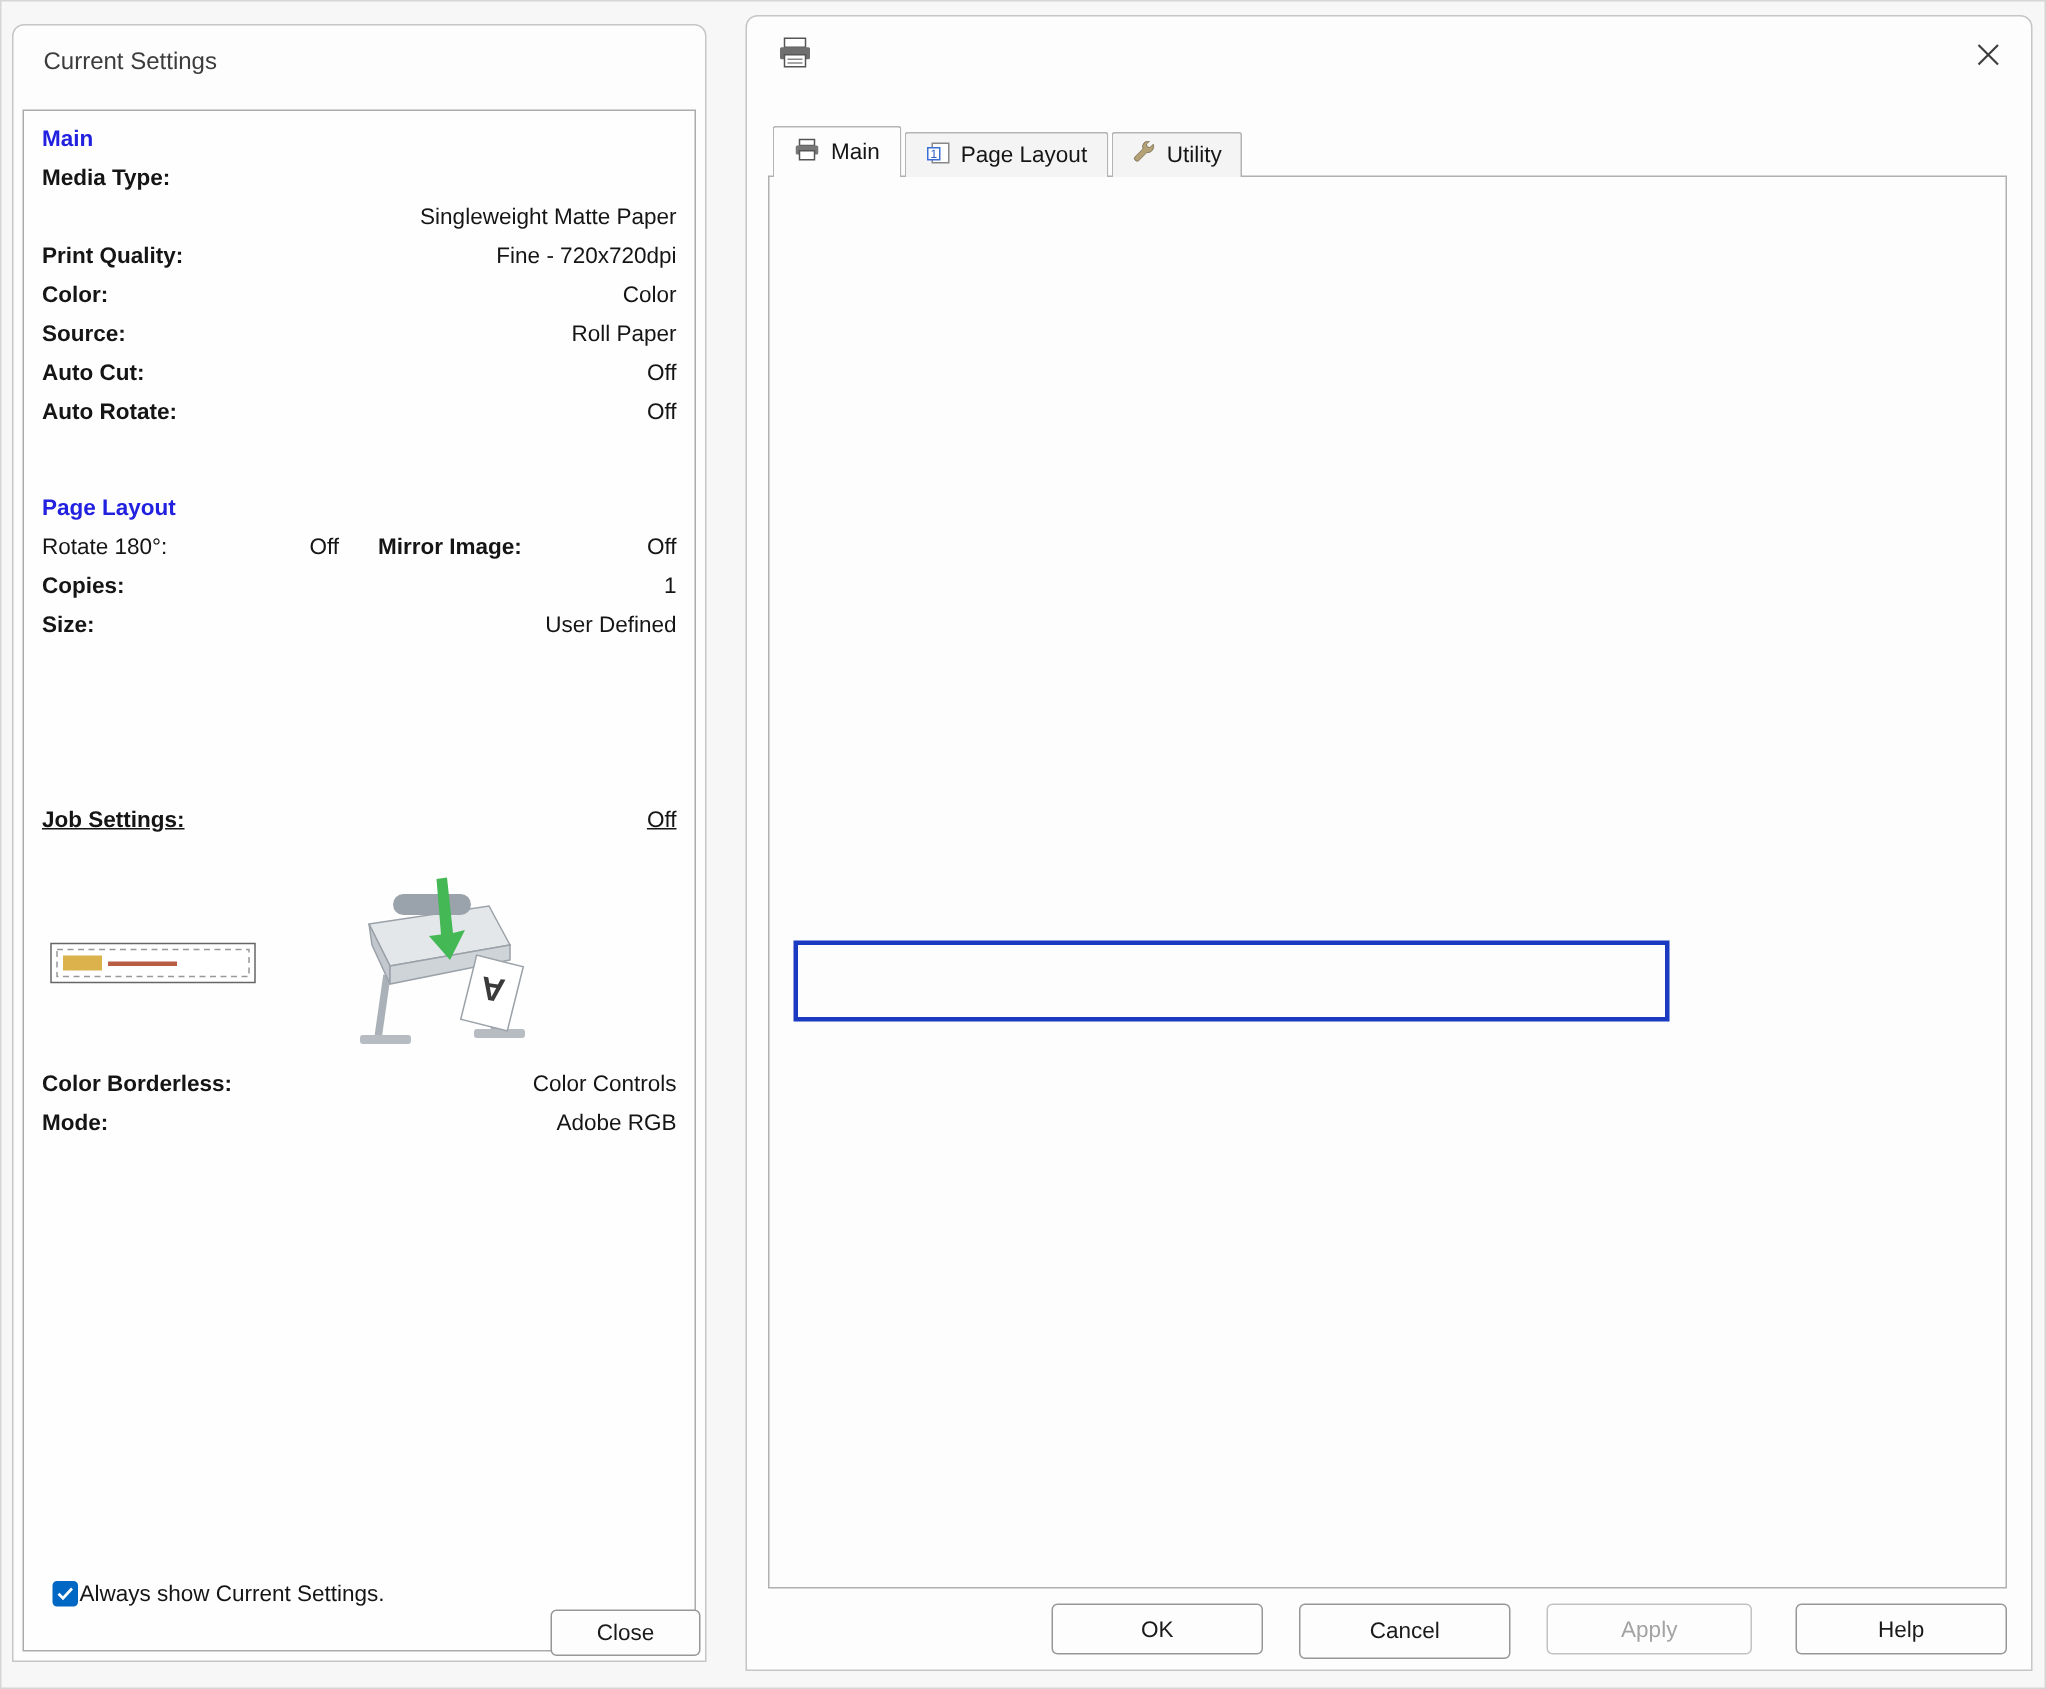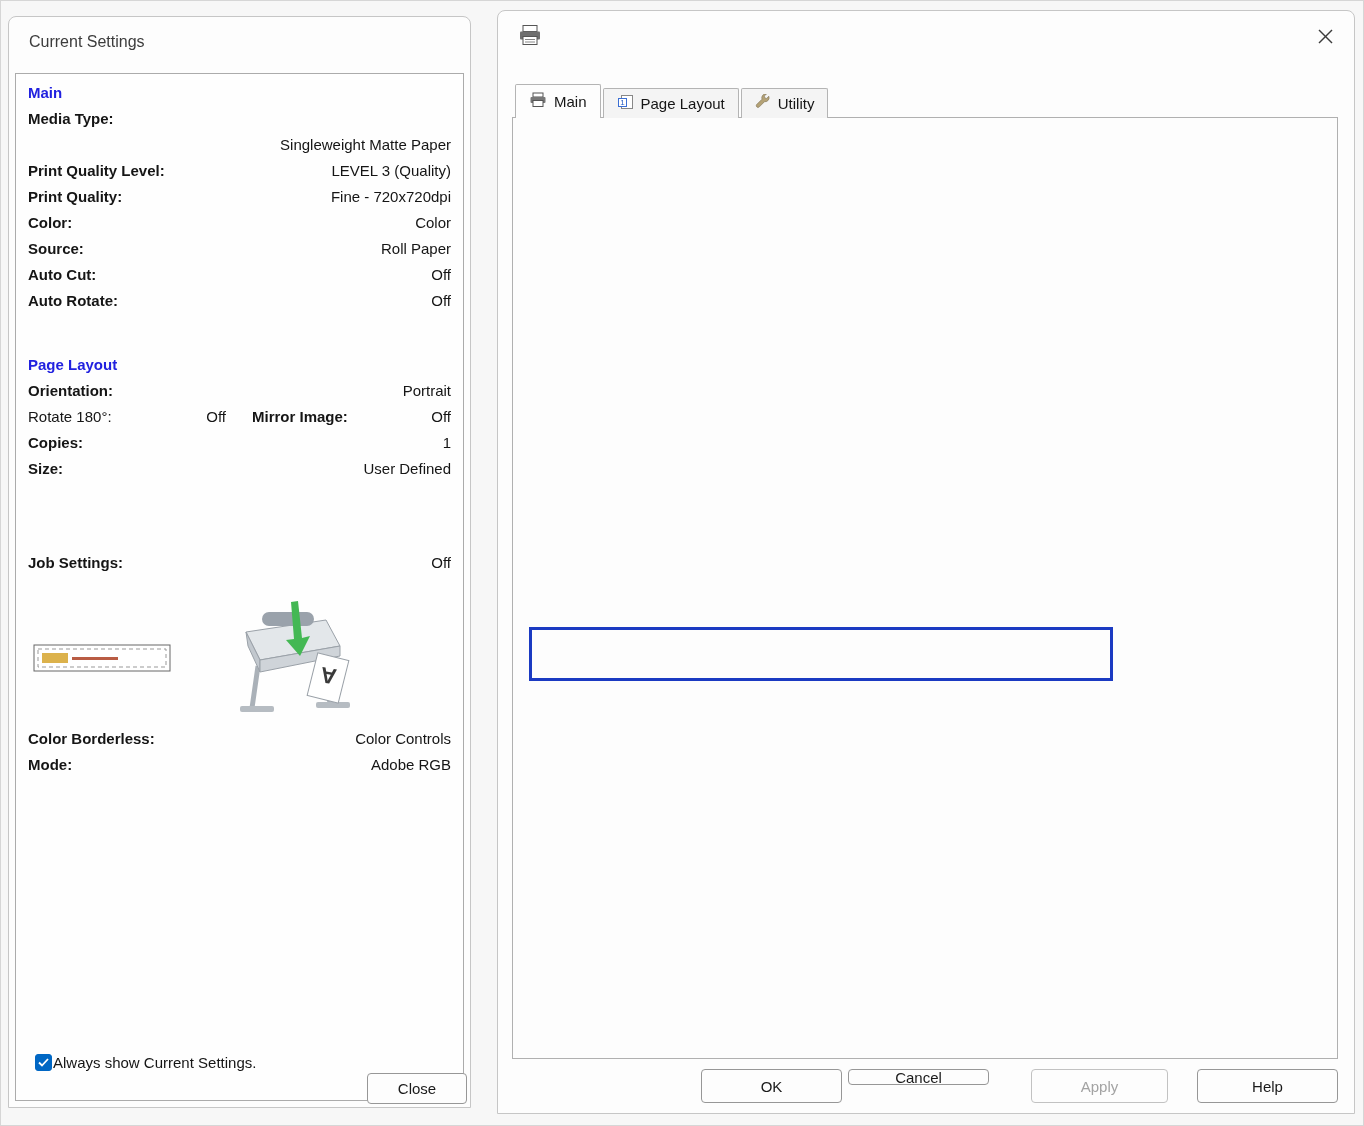--- a/index.html
+++ b/index.html
@@ -27,21 +27,21 @@
   }
   .lheading { color:#2121df; font-weight:bold; padding:0 12px; line-height:26px; }
   .lrow { display:flex; justify-content:space-between; padding:0 12px; line-height:26px; }
   .lrow .lbl { font-weight:bold; }
   .lval-right { text-align:right; padding:0 12px; line-height:26px; }
   .ldual { display:grid; grid-template-columns:150px 48px auto 1fr; padding:0 12px; line-height:26px; }
   .ldual .v1 { text-align:right; }
   .ldual .l2 { font-weight:bold; padding-left:26px; }
   .ldual .v2 { text-align:right; }
   .mt-sec { margin-top:38px; }
-  #job-row { margin-top:68px; }
+  #job-row { margin-top:104px;text-decoration:underline; }
   #left-graphics { position:relative; height:120px; margin-top:30px; }
   #banner-graphic { position:absolute; left:16px; top:32px; }
   #printer-graphic { position:absolute; left:212px; top:-8px; }
   #cc-heading { margin-top:44px; }
 
   .check { display:flex; align-items:center; gap:1px; }
   .cbox {
     width:17px; height:17px; border:1px solid #8a8a8a; border-radius:3px;
     background:#fff; flex:0 0 auto; display:flex; align-items:center; justify-content:center;
   }
@@ -116,24 +116,20 @@
 
   <div id="left-content">
     <div class="lheading">Main</div>
 
     <div class="lrow">
       <span class="lbl">Media Type:</span>
     </div>
     <div class="lval-right">Singleweight Matte Paper</div>
 
     <div class="lrow">
-      <span class="lbl">Print Quality Level:</span>
-      <span class="val">LEVEL 3 (Quality)</span>
-    </div>
-    <div class="lrow">
       <span class="lbl">Print Quality:</span>
       <span class="val">Fine - 720x720dpi</span>
     </div>
     <div class="lrow">
       <span class="lbl">Color:</span>
       <span class="val">Color</span>
     </div>
     <div class="lrow">
       <span class="lbl">Source:</span>
       <span class="val">Roll Paper</span>
@@ -141,24 +137,20 @@
     <div class="lrow">
       <span class="lbl">Auto Cut:</span>
       <span class="val">Off</span>
     </div>
     <div class="lrow">
       <span class="lbl">Auto Rotate:</span>
       <span class="val">Off</span>
     </div>
 
     <div class="lheading mt-sec">Page Layout</div>
-    <div class="lrow">
-      <span class="lbl">Orientation:</span>
-      <span class="val">Portrait</span>
-    </div>
     <div class="ldual">
       <span class="lbl">Rotate 180°:</span>
       <span class="v1">Off</span>
       <span class="l2">Mirror Image:</span>
       <span class="v2">Off</span>
     </div>
     <div class="lrow">
       <span class="lbl">Copies:</span>
       <span class="val">1</span>
     </div>
@@ -365,16 +357,16 @@
     <span class="legend">Cartridge Option</span>
     <div id="cartridge-value">Light Light Black</div>
   </div>
 
   <div id="separator"></div>
 
   <button class="btn abs" style="left:40px; top:985px; width:193px; height:36px;">Reset Defaults</button>
   <div id="version-text">Version 6.80</div>
 
   <button class="btn abs" style="left:203px; top:1058px; width:141px; height:34px;">OK</button>
-  <button class="btn abs" style="left:350px; top:1058px; width:141px; height:16px;">Cancel</button>
+  <button class="btn abs" style="left:368px; top:1058px; width:141px; height:37px;">Cancel</button>
   <button class="btn abs disabled" style="left:533px; top:1058px; width:137px; height:34px;">Apply</button>
   <button class="btn abs" style="left:699px; top:1058px; width:141px; height:34px;">Help</button>
 </div>
 
 </body></html>

